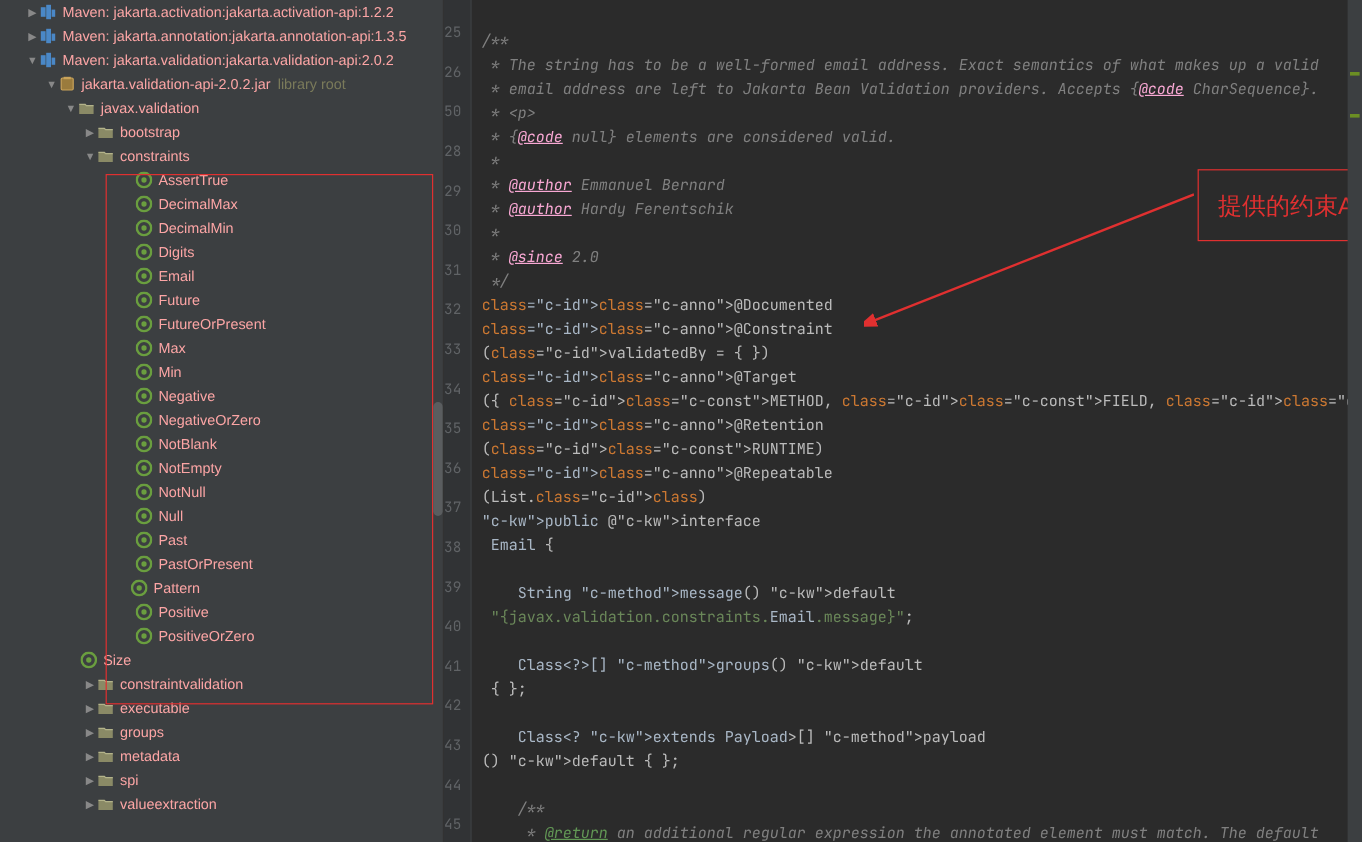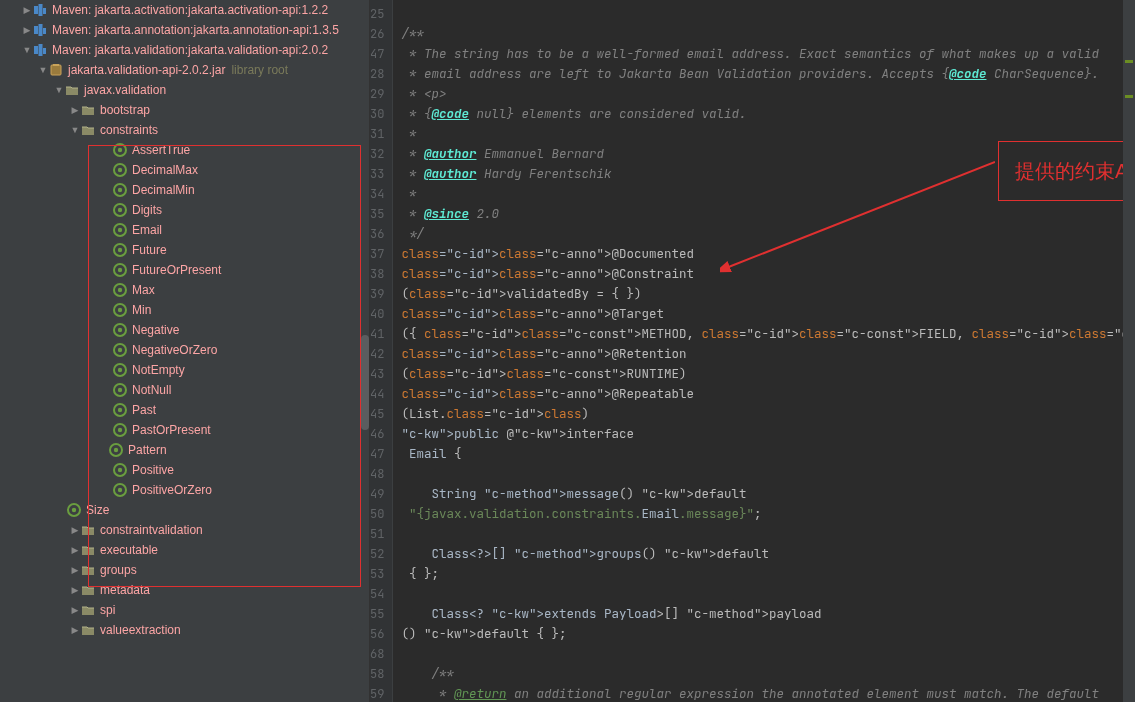--- a/index.html
+++ b/index.html
@@ -71,33 +71,33 @@
     width:56px;
     background:#313335;
     color:#606366;
     text-align:right;
     padding:4px 8px 4px 0;
     font-size:12px;
     line-height:20px;
     border-right:1px solid #3c3f41;
     user-select:none;
   }
-  .gutter .ln{height:20px;}
+  .gutter .ln{height:20px;margin-top:13px;}
   .code{
     flex:1;
     padding:4px 0 4px 8px;
     font-size:12.5px;
     line-height:20px;
     position:relative;
     white-space:pre;
   }
   .code .line{height:20px;display:block;}
   
   .c-comment{color:#808080;font-style:italic;}  
-  .c-tag2{color:#5eead4;font-style:italic;text-decoration:underline;font-weight:bold;}
+  .c-tag2{color:#f9a8d4;font-style:italic;text-decoration:underline;font-weight:normal;}
   .c-kw{color:#cc7832;}
   .c-id{color:#a9b7c6;}
   .c-str{color:#6a8759;}
   .c-plain{color:#a9b7c6;}
   .c-return{color:#629755;font-style:italic;text-decoration:underline;}
   
   .callout{
     position:absolute;
     left:628px; top:141px;
     width:333px; height:60px;
@@ -335,32 +335,54 @@
 
   </div>
       <div class="tree-row" style="padding-left:102px">
      <span class="arrow none"></span>
      <span class="ico">
           <svg viewBox="0 0 14 14">
             <circle cx="7" cy="7" r="6" fill="none" stroke="#6a9e3f" stroke-width="2"></circle>
             <circle cx="7" cy="7" r="2.2" fill="#6a9e3f"></circle>
           </svg>
         </span>
+     <span class="lbl">NotBlank</span>
+
+  </div>
+      <div class="tree-row" style="padding-left:102px">
+     <span class="arrow none"></span>
+     <span class="ico">
+          <svg viewBox="0 0 14 14">
+            <circle cx="7" cy="7" r="6" fill="none" stroke="#6a9e3f" stroke-width="2"></circle>
+            <circle cx="7" cy="7" r="2.2" fill="#6a9e3f"></circle>
+          </svg>
+        </span>
      <span class="lbl">NotEmpty</span>
 
   </div>
       <div class="tree-row" style="padding-left:102px">
      <span class="arrow none"></span>
      <span class="ico">
           <svg viewBox="0 0 14 14">
             <circle cx="7" cy="7" r="6" fill="none" stroke="#6a9e3f" stroke-width="2"></circle>
             <circle cx="7" cy="7" r="2.2" fill="#6a9e3f"></circle>
           </svg>
         </span>
      <span class="lbl">NotNull</span>
+
+  </div>
+      <div class="tree-row" style="padding-left:102px">
+     <span class="arrow none"></span>
+     <span class="ico">
+          <svg viewBox="0 0 14 14">
+            <circle cx="7" cy="7" r="6" fill="none" stroke="#6a9e3f" stroke-width="2"></circle>
+            <circle cx="7" cy="7" r="2.2" fill="#6a9e3f"></circle>
+          </svg>
+        </span>
+     <span class="lbl">Null</span>
 
   </div>
       <div class="tree-row" style="padding-left:102px">
      <span class="arrow none"></span>
      <span class="ico">
           <svg viewBox="0 0 14 14">
             <circle cx="7" cy="7" r="6" fill="none" stroke="#6a9e3f" stroke-width="2"></circle>
             <circle cx="7" cy="7" r="2.2" fill="#6a9e3f"></circle>
           </svg>
         </span>
@@ -490,21 +512,21 @@
   </div>
     </div>
   <div class="red-box"></div>
   <div class="tree-scroll"></div>
 </div>
 
 <div class="editor">
   <div class="gutter" id="gutter">
       <div class="ln">25</div>
       <div class="ln">26</div>
-      <div class="ln">47</div>
+      <div class="ln">50</div>
       <div class="ln">28</div>
       <div class="ln">29</div>
       <div class="ln">30</div>
       <div class="ln">31</div>
       <div class="ln">32</div>
       <div class="ln">33</div>
       <div class="ln">34</div>
       <div class="ln">35</div>
       <div class="ln">36</div>
       <div class="ln">37</div>

